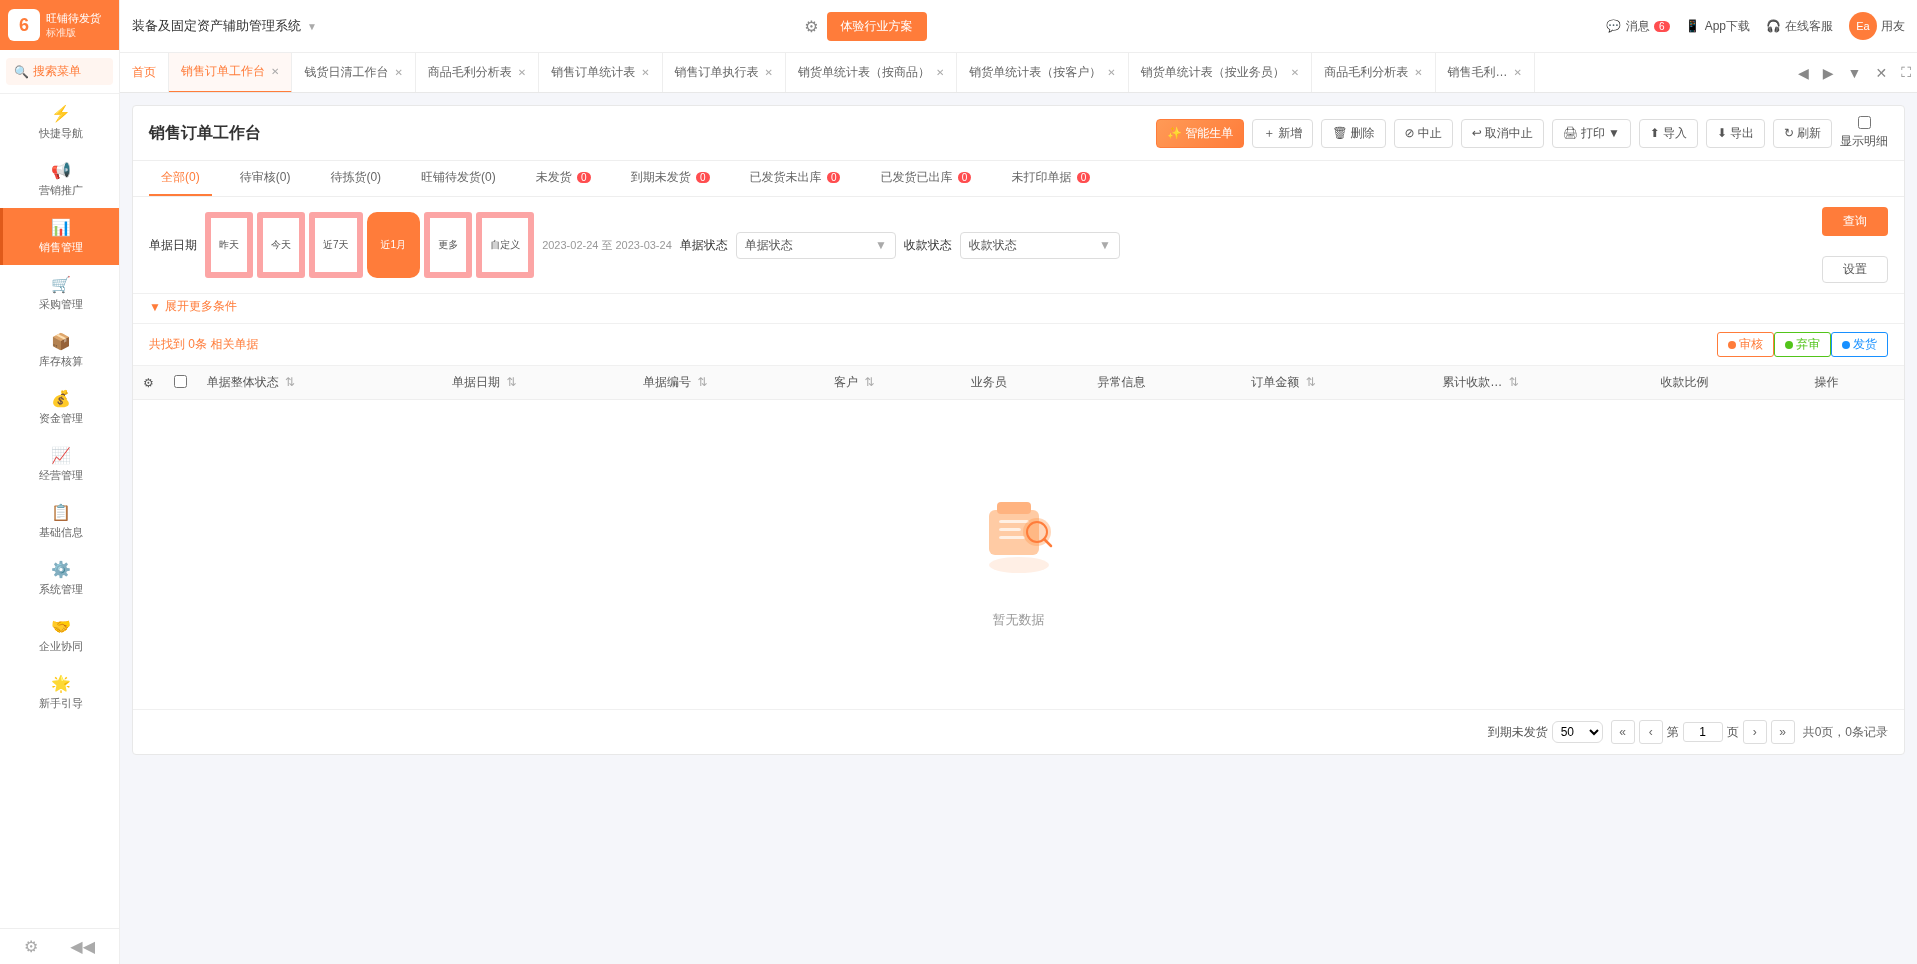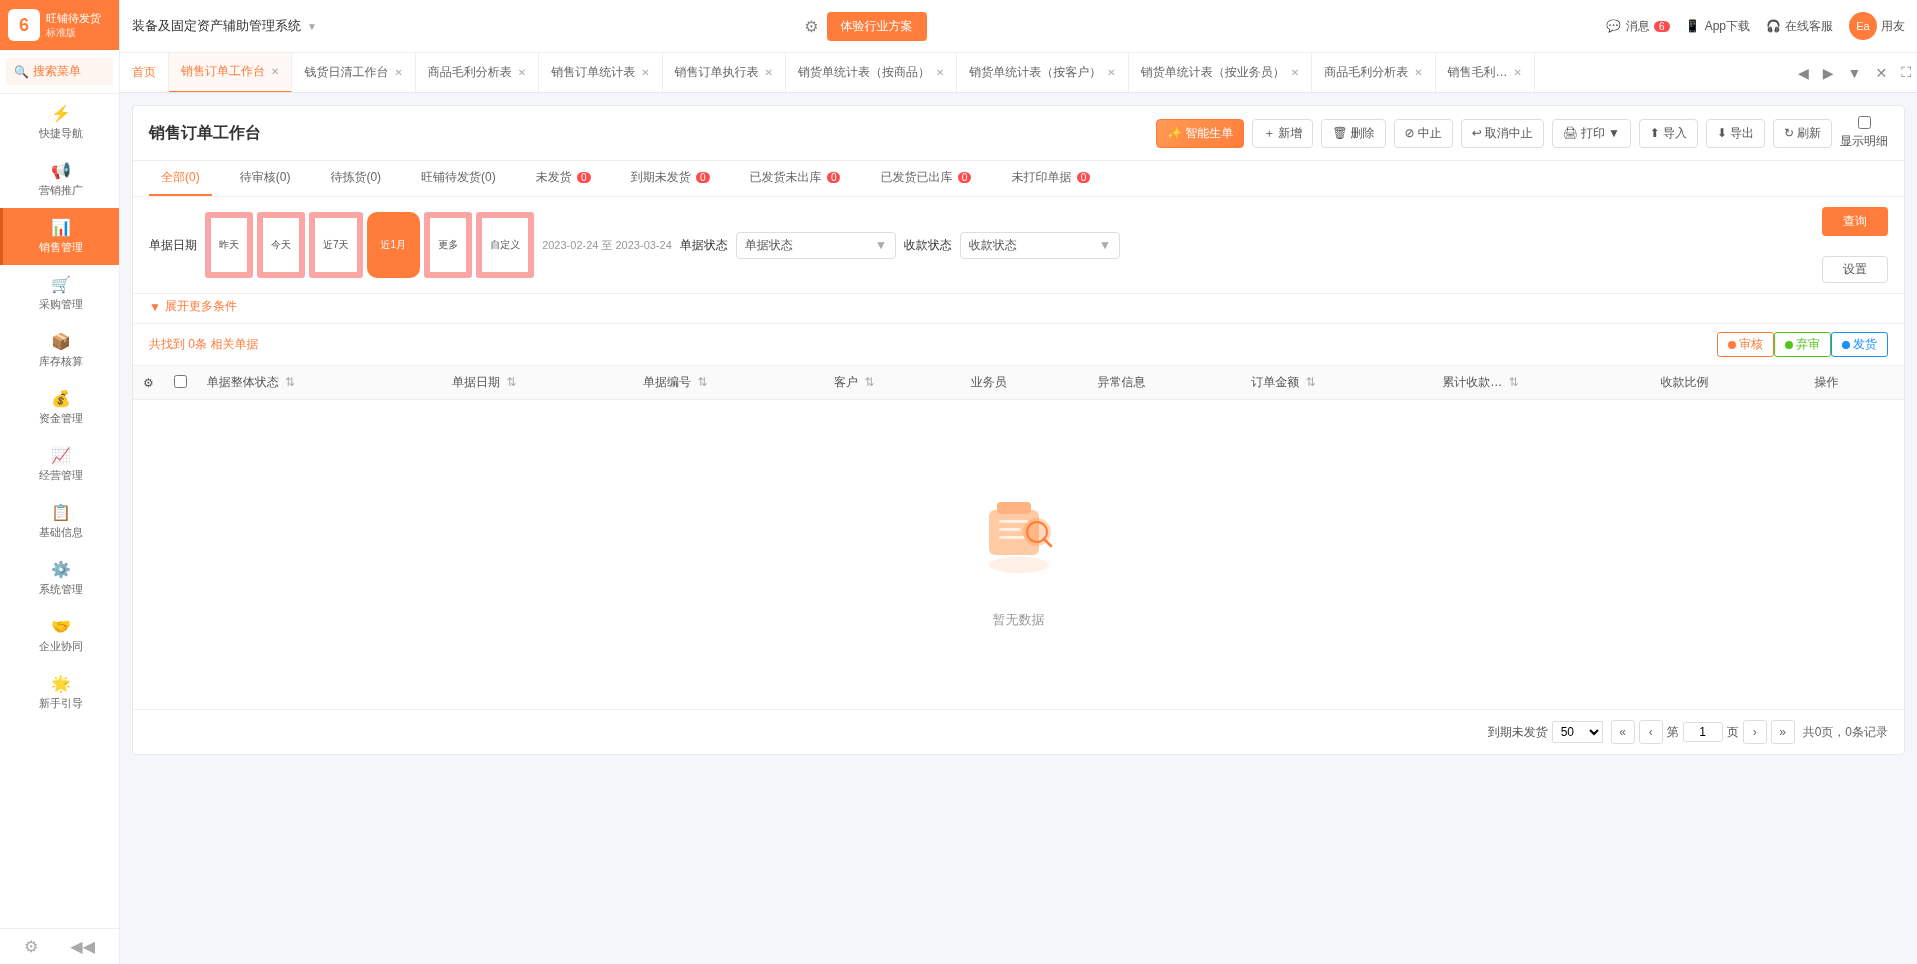--- a/index.html
+++ b/index.html
@@ -83,21 +83,21 @@
     .data-table th { background: #fafafa; border-bottom: 1px solid #eee; padding: 8px 10px; color: #555; font-weight: normal; text-align: left; white-space: nowrap; }
     .data-table th .sort-icon { color: #aaa; margin-left: 3px; }
     .data-table .checkbox-col { width: 30px; }
     .data-table .setting-col { width: 24px; }
     .empty-state { display: flex; flex-direction: column; align-items: center; justify-content: center; padding: 80px 20px; color: #ccc; }
     .empty-text { font-size: 13px; color: #999; }
 
     
     .pagination-bar { display: flex; align-items: center; justify-content: flex-end; padding: 10px 16px; border-top: 1px solid #f0f0f0; gap: 8px; }
     .page-size-select { display: flex; align-items: center; gap: 4px; color: #555; }
-    .page-size-sel { border: 1px solid #ddd; border-radius: 1px; padding: 2px 4px; font-size: 12px; background: #fff; }
+    .page-size-sel { border: 1px solid #ddd; border-radius: 6px; padding: 2px 4px; font-size: 12px; background: #fff; }
     .page-nav { display: flex; align-items: center; gap: 4px; }
     .page-nav-btn { width: 24px; height: 24px; border: 1px solid #ddd; border-radius: 3px; background: #fff; cursor: pointer; display: flex; align-items: center; justify-content: center; font-size: 12px; color: #666; }
     .page-nav-btn:disabled { color: #ccc; cursor: default; }
     .page-input { width: 40px; border: 1px solid #ddd; border-radius: 3px; padding: 2px 4px; font-size: 12px; text-align: center; }
     .page-total { color: #666; font-size: 12px; }
 
     
     ::-webkit-scrollbar { width: 6px; height: 6px; }
     ::-webkit-scrollbar-track { background: #f0f0f0; }
     ::-webkit-scrollbar-thumb { background: #ccc; border-radius: 3px; }

